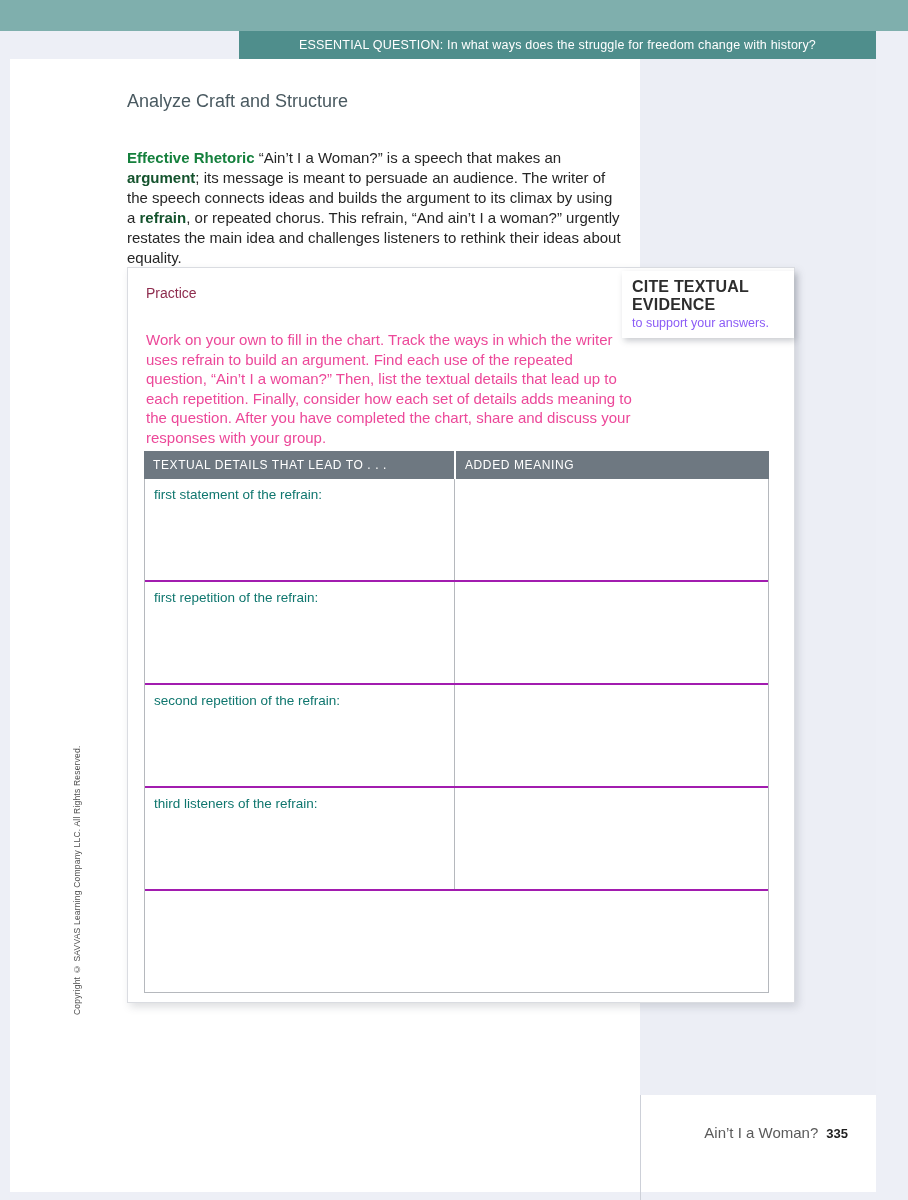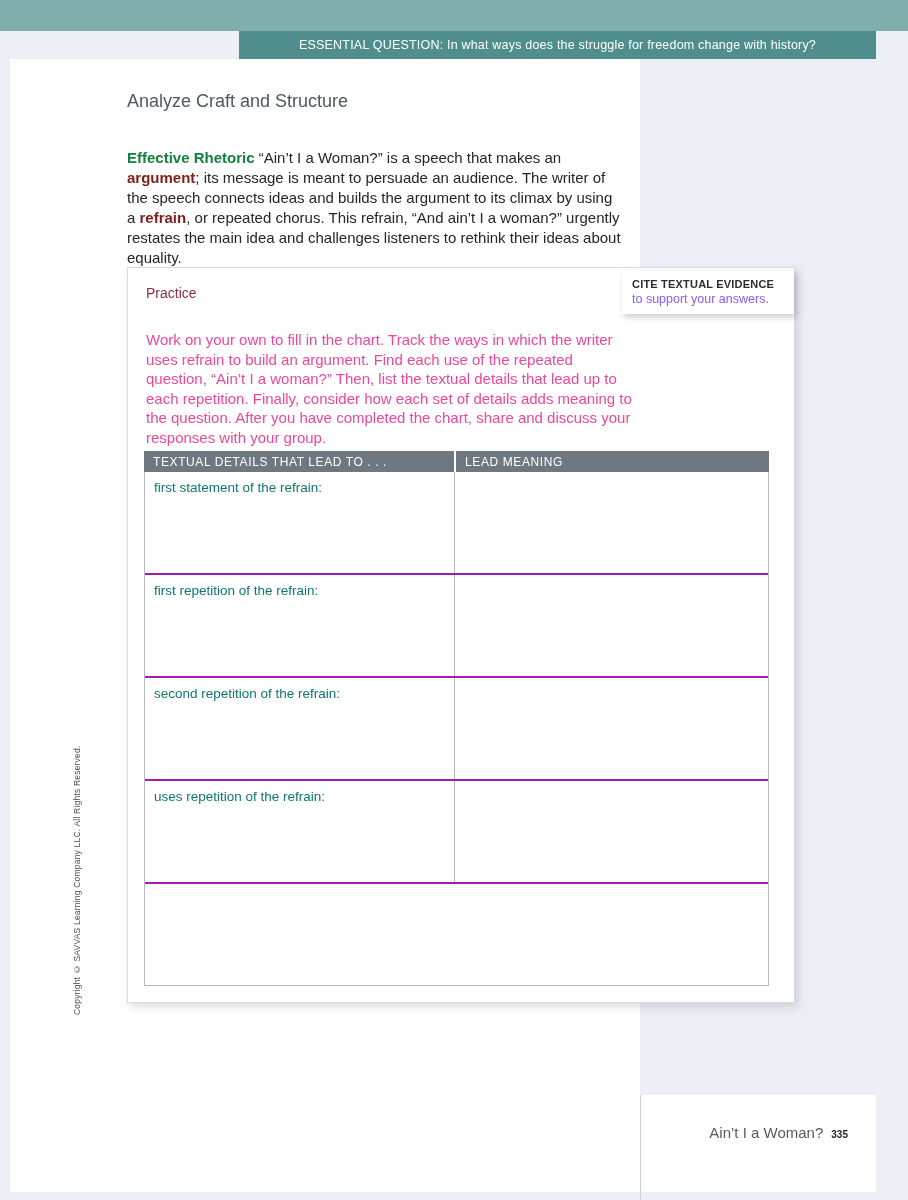--- a/index.html
+++ b/index.html
@@ -22,44 +22,44 @@
 
   
   #page { position: absolute; left: 10px; top: 59px; width: 866px; height: 1133px; background: #ffffff; }
   #sidebar-col { position: absolute; left: 630px; top: 0; width: 236px; height: 1036px; background: #eceef5; }
   #footer-rule { position: absolute; left: 630px; top: 1036px; height: 105px; width: 0; border-left: 1px solid #cdd0d8; }
 
   
   #heading { position: absolute; left: 117px; top: 32px; font-size: 18px; font-weight: 400; color: #4a5a61; }
   #intro { position: absolute; left: 117px; top: 74px; width: 494px; font-size: 15px; line-height: 20px; color: #262626; }
   .term-maroon { font-weight: bold; color: #15803d; }
-  .term-dark { font-weight: bold; color: #7f1d1d; }
+  .term-dark { font-weight: bold; color: #14532d; }
 
   
   #cite-box {
     position: absolute; left: 612px; top: 212px; width: 152px;
     background: #fff; padding: 7px 10px 8px;
     box-shadow: 2px 3px 6px rgba(70,75,90,0.28);
     z-index: 3;
   }
-  .cite-title { font-size: 11px; font-weight: bold; color: #2d2d2d; letter-spacing: 0.2px; }
+  .cite-title { font-size: 16px; font-weight: bold; color: #2d2d2d; letter-spacing: 0.2px; }
   .cite-sub { font-size: 12.5px; color: #8b5cf6; margin-top: 2px; }
 
   
   #practice-box {
     position: absolute; left: 117px; top: 208px; width: 666px; height: 734px;
     background: #fff; border: 1px solid #dadce1;
     box-shadow: 3px 4px 8px rgba(70,75,90,0.18);
   }
   #practice-title { position: absolute; left: 18px; top: 17px; font-size: 14px; font-weight: normal; color: #8e2c4e; }
   #practice-instructions { position: absolute; left: 18px; top: 47px; width: 490px; font-size: 15px; line-height: 19.5px; color: #ec4899; }
 
   
   #chart { position: absolute; left: 16px; top: 183px; width: 625px; }
-  .chart-header { display: flex; height: 21px; }
+  .chart-header { display: flex; height: 28px; }
   .th {
     background: #6e7881; color: #fff; font-size: 12px; letter-spacing: 0.6px;
     display: flex; align-items: center; padding-left: 9px; box-sizing: border-box;
   }
   .th-left { width: 310px; margin-right: 2px; }
   .th-right { flex: 1; }
   .chart-body { border: 1px solid #b5b8bd; border-top: none; }
   .chart-row { display: flex; height: 101px; border-top: 2px solid #a21caf; }
   .chart-row:first-child { border-top: none; }
   .cell-label {
@@ -70,21 +70,21 @@
 
   
   #copyright {
     position: absolute; left: 62px; top: 716px; height: 240px;
     writing-mode: vertical-rl; transform: rotate(180deg);
     font-size: 8.5px; color: #4e4e4e; letter-spacing: 0.2px; white-space: nowrap;
   }
 
   
   #footer { position: absolute; right: 28px; top: 1065px; font-size: 15px; color: #5a5a5a; }
-  #footer .footer-page { font-weight: bold; color: #1f1f1f; margin-left: 8px; font-size: 10px; }
+  #footer .footer-page { font-weight: bold; color: #1f1f1f; margin-left: 8px; font-size: 13px; }
 </style>
 </head>
 <body>
 
 <div id="root">
 
   <div id="top-strip"></div>
   <div id="eq-bar">
     <span>ESSENTIAL QUESTION: In what ways does the struggle for freedom change with history?</span>
   </div>
@@ -103,37 +103,37 @@
       <div class="cite-sub">to support your answers.</div>
     </div>
 
     <div id="practice-box">
       <div id="practice-title">Practice</div>
       <p id="practice-instructions">Work on your own to fill in the chart. Track the ways in which the writer uses refrain to build an argument. Find each use of the repeated question, “Ain’t I a woman?” Then, list the textual details that lead up to each repetition. Finally, consider how each set of details adds meaning to the question. After you have completed the chart, share and discuss your responses with your group.</p>
 
       <div id="chart">
         <div class="chart-header">
           <div class="th th-left">TEXTUAL DETAILS THAT LEAD TO . . .</div>
-          <div class="th th-right">LEAD MEANING</div>
+          <div class="th th-right">ADDED MEANING</div>
         </div>
         <div class="chart-body">
           <div class="chart-row">
             <div class="cell-label">first statement of the refrain:</div>
             <div class="cell-answer"></div>
           </div>
           <div class="chart-row">
             <div class="cell-label">first repetition of the refrain:</div>
             <div class="cell-answer"></div>
           </div>
           <div class="chart-row">
             <div class="cell-label">second repetition of the refrain:</div>
             <div class="cell-answer"></div>
           </div>
           <div class="chart-row">
-            <div class="cell-label">uses repetition of the refrain:</div>
+            <div class="cell-label">third listeners of the refrain:</div>
             <div class="cell-answer"></div>
           </div>
           <div class="chart-row">
             <div class="cell-answer"></div>
           </div>
         </div>
       </div>
     </div>
 
     <div id="copyright">Copyright © SAVVAS Learning Company LLC. All Rights Reserved.</div>

